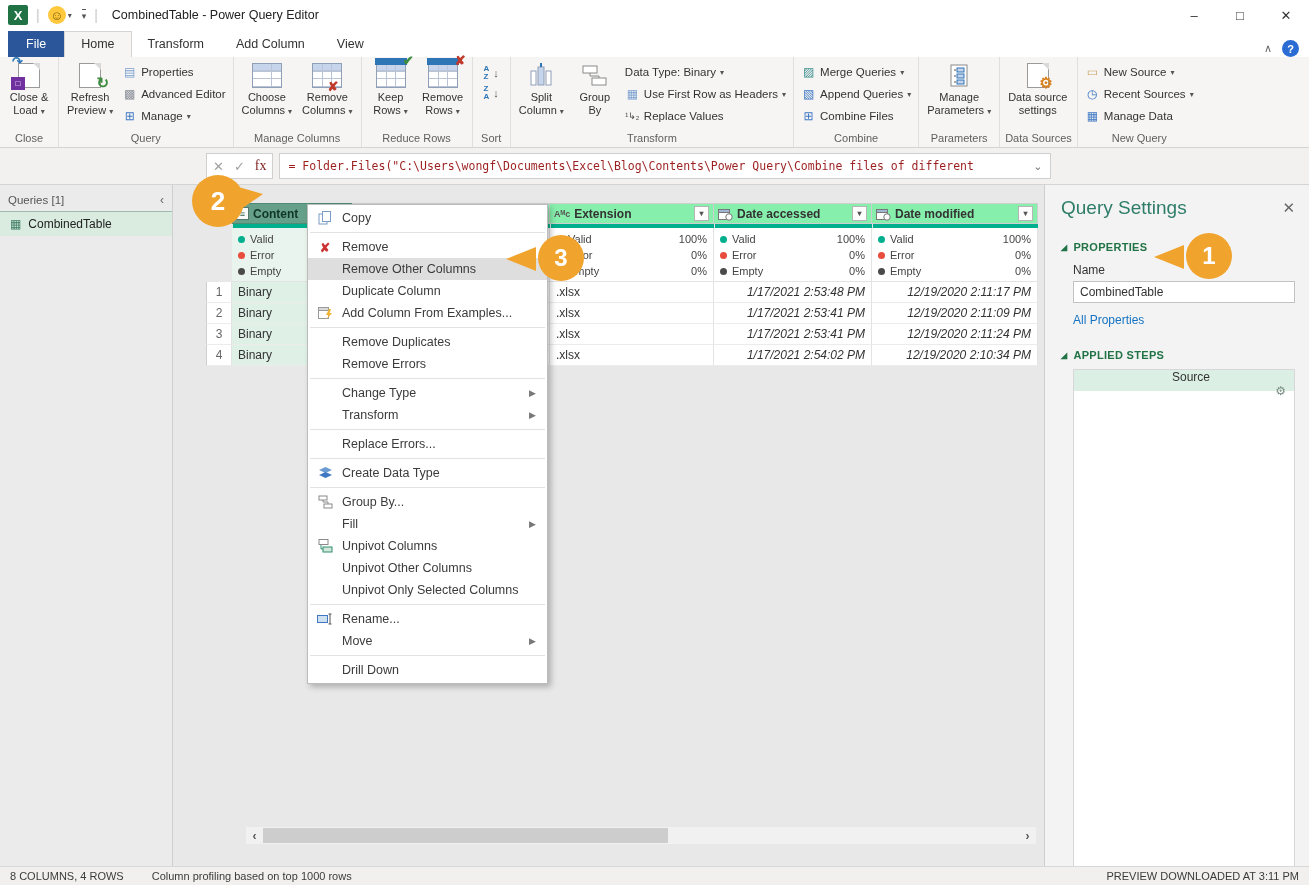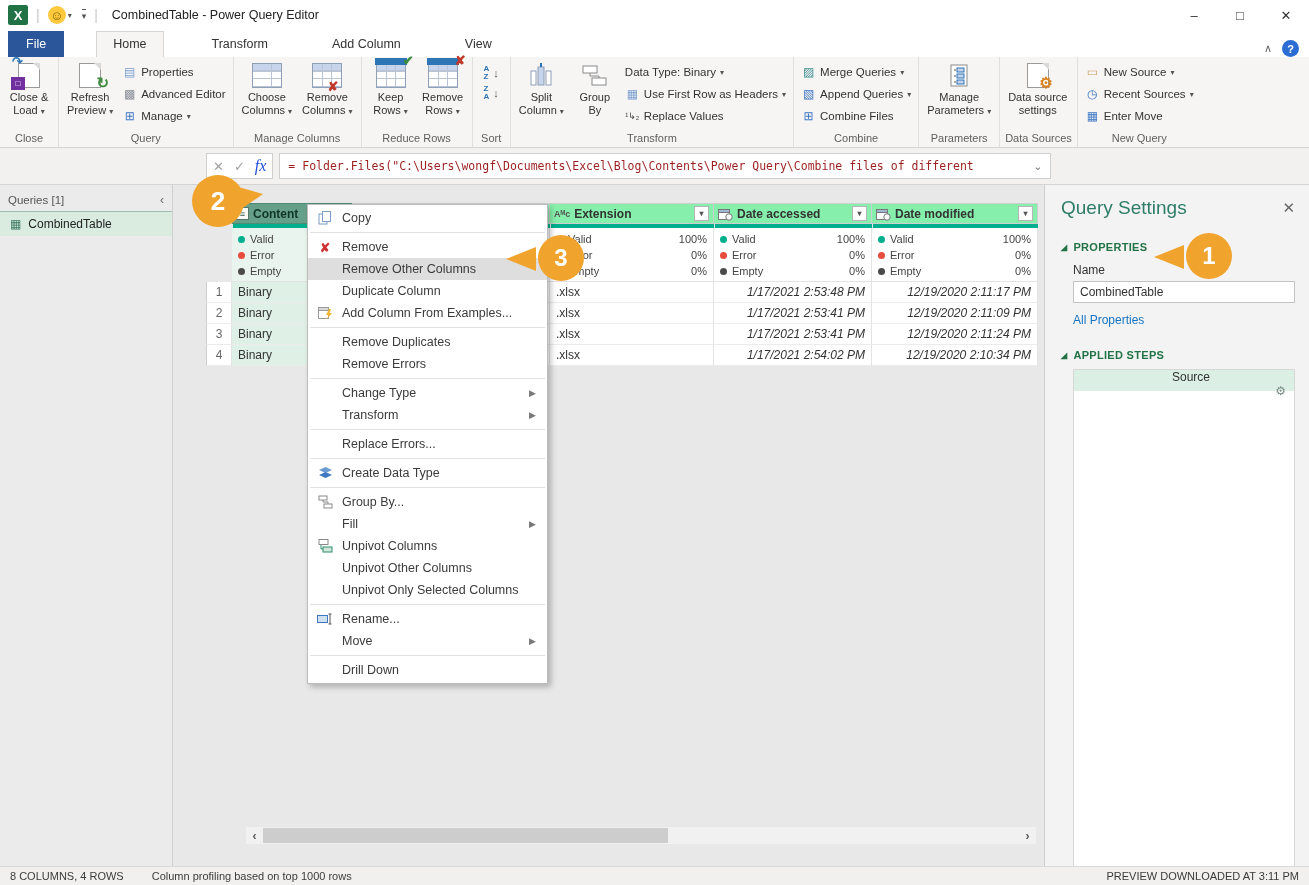--- a/index.html
+++ b/index.html
@@ -19,21 +19,21 @@
             font-size:13px; display:flex; align-items:center; justify-content:center; }
   .dd-small { font-size:8px; color:#555; margin-left:2px; }
   .qat-custom { font-size:9px; color:#555; border-top:1px solid #555; padding-top:1px; margin-left:10px; }
   .tb-title { font-size:12.5px; color:#222; margin-left:6px; }
   .win-btns { margin-left:auto; display:flex; }
   .win-btn { width:46px; height:30px; display:flex; align-items:center; justify-content:center;
              font-size:13px; color:#333; }
 
   
   .tabrow { position:absolute; left:0; top:30px; right:0; height:27px; background:#fff;
-            display:flex; align-items:flex-end;gap:32px; }
+            display:flex; align-items:flex-end; }
   .tab { padding:5px 16px 6px; font-size:12.5px; color:#333; }
   .tab-file { background:#2b579a; color:#fff; margin-left:8px; padding:6px 18px; }
   .tab-active { background:#f6f5f4; border:1px solid #d4d4d4; border-bottom:none; color:#333; }
   .tab-right { margin-left:auto; display:flex; align-items:center; gap:10px; padding-right:10px; }
   .collapse-ribbon { color:#666; font-size:11px; }
   .help-circle { width:17px; height:17px; border-radius:50%; background:#2b6cd4; color:#fff;
                  font-size:11px; font-weight:bold; display:flex; align-items:center; justify-content:center; }
 
   
   .ribbon { position:absolute; left:0; top:57px; right:0; height:91px; background:#f6f5f4;
@@ -65,21 +65,21 @@
   .ov { position:absolute; font-size:13px; font-weight:bold; }
   .si { width:15px; display:inline-flex; justify-content:center; font-size:12px; }
 
   
   .fbar { position:absolute; left:0; top:148px; right:0; height:37px; background:#f2f1f0;
           display:flex; align-items:center; border-bottom:1px solid #d4d4d4; }
   .fx-box { margin-left:206px; height:26px; display:flex; align-items:center; background:#fff;
             border:1px solid #cfcfcf; padding:0 6px; gap:10px; }
   .fx-x { color:#a0a0a0; font-size:13px; }
   .fx-check { color:#a0a0a0; font-size:13px; }
-  .fx-fx { font-family:"Liberation Serif", serif; font-style:italic; font-size:16px; color:#1d4ed8; }
+  .fx-fx { font-family:"Liberation Serif", serif; font-size:14px; color:#7f1d1d; }
   .f-input { margin-left:6px; height:26px; width:772px; background:#fff; border:1px solid #cfcfcf;
              display:flex; align-items:center; padding:0 8px; }
   .f-text { font-family:"DejaVu Sans Mono", monospace; font-size:11.5px; color:#9c1f1f;
             white-space:nowrap; overflow:hidden; flex:1; }
   .f-dd { color:#777; font-size:11px; margin-left:6px; }
 
   
   .body { position:absolute; left:0; top:185px; right:0; bottom:19px; background:#e8e8e8; }
 
   
@@ -416,21 +416,21 @@
             <span>New Source</span>
             <span class="caret">▾</span>
           </div>
           <div class="smallbtn">
             <span class="si" style="color:#3f78c3;">◷</span>
             <span>Recent Sources</span>
             <span class="caret">▾</span>
           </div>
           <div class="smallbtn">
             <span class="si" style="color:#3f78c3;">▦</span>
-            <span>Enter Move</span>
+            <span>Manage Data</span>
           </div>
         </div>
       </div>
       <div class="rgroup-label">New Query</div>
     </div>
   </div>
 
   <div class="fbar">
     <div class="fx-box">
       <span class="fx-x">✕</span>

